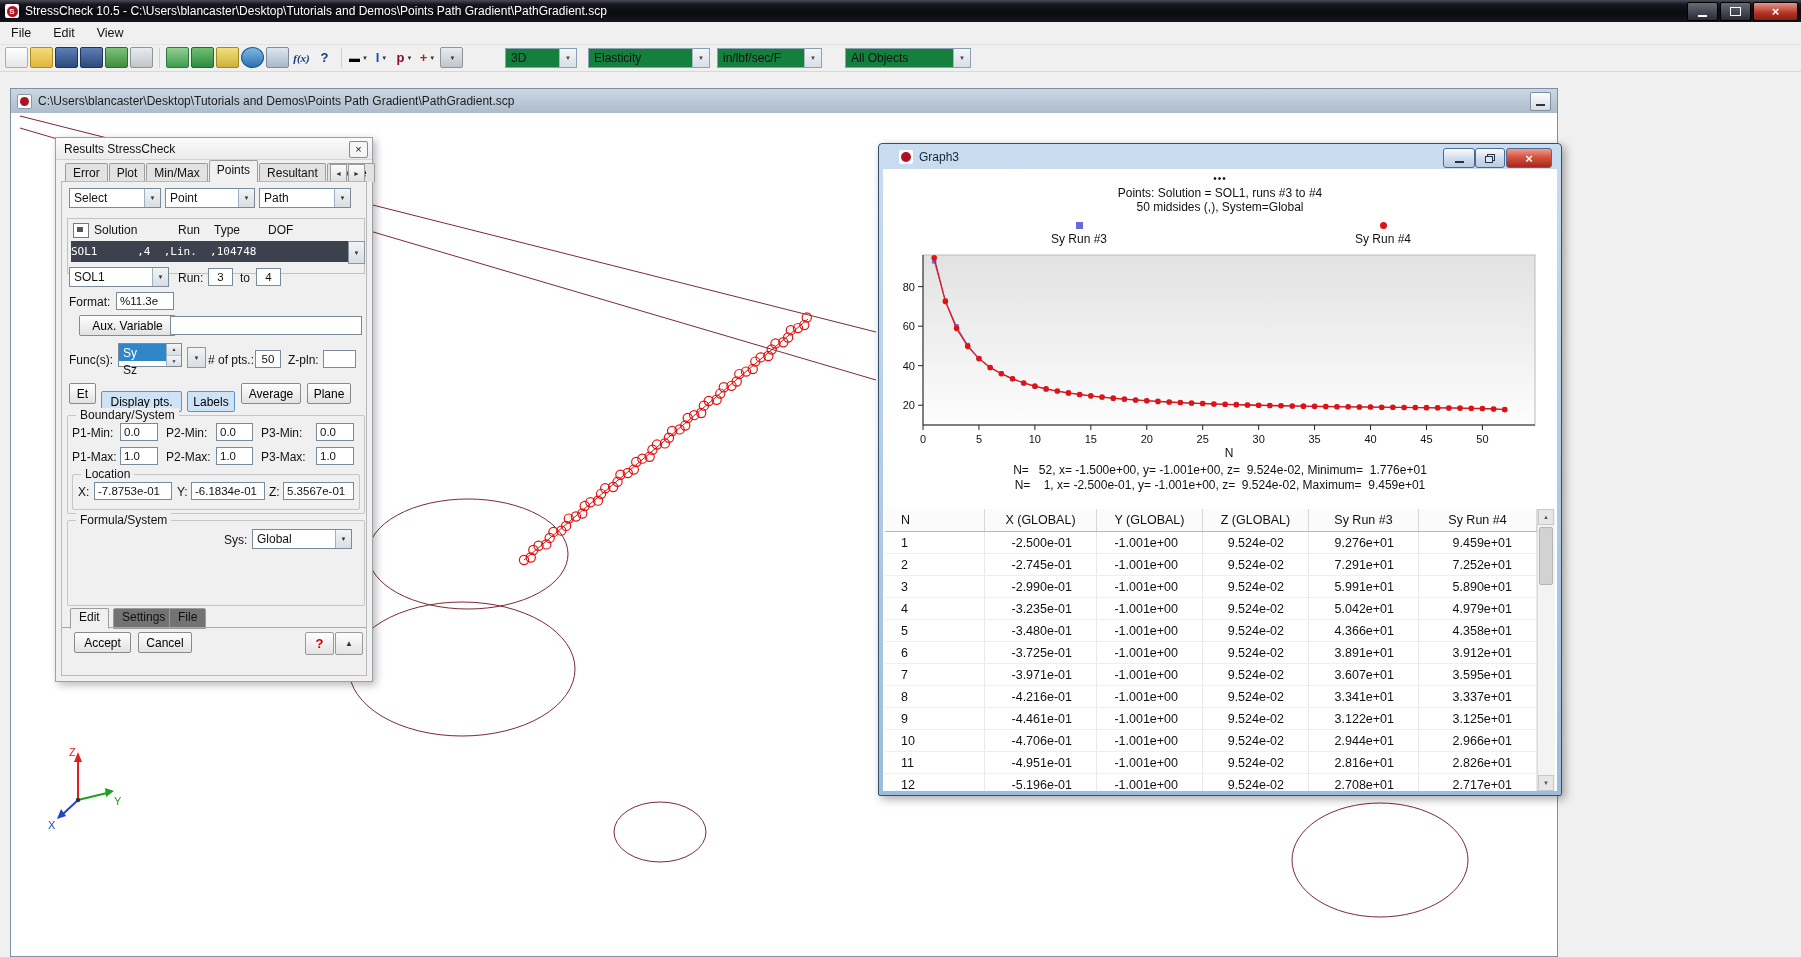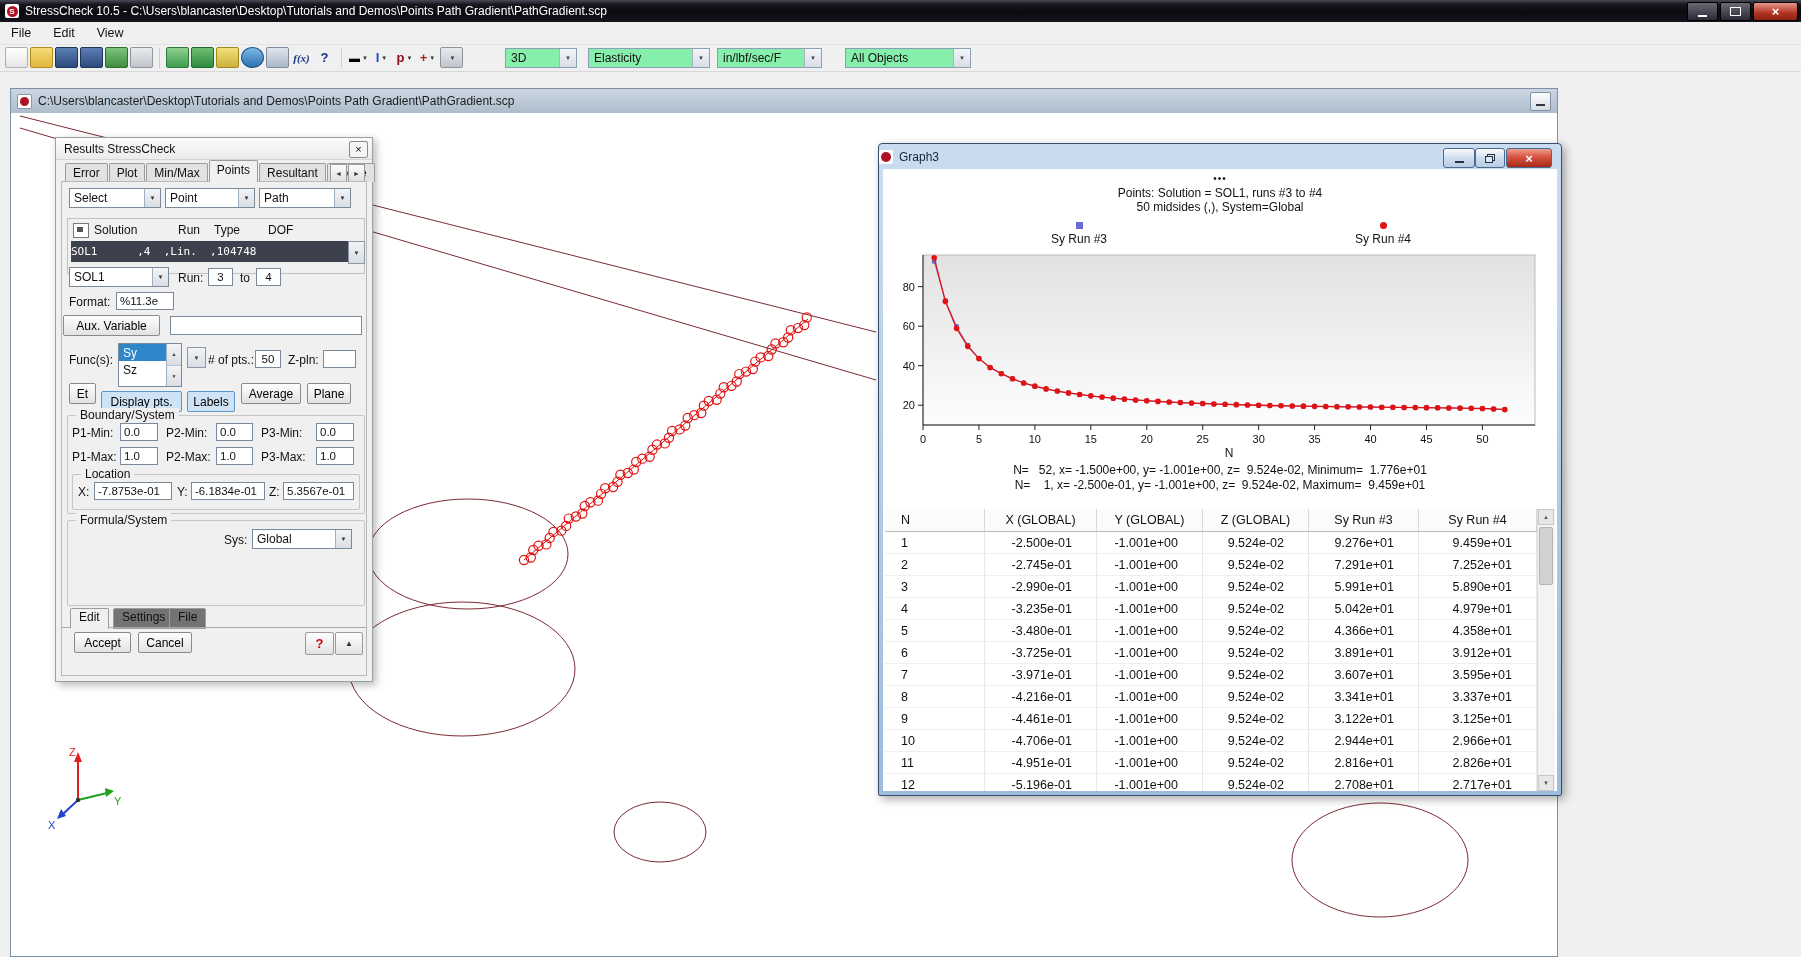--- a/index.html
+++ b/index.html
@@ -45,21 +45,21 @@
   [data-name="handbook-icon"]{background:linear-gradient(#f2e07a,#cdb13a);border:1px solid #a08a20;}
   [data-name="web-resources-icon"]{background:linear-gradient(#7ab8e8,#2f72b0);border:1px solid #1f5486;border-radius:50%;}
   [data-name="notes-icon"]{background:linear-gradient(#dfe6ee,#aab8c8);border:1px solid #7e8c9c;}
   [data-name="formula-editor-icon"]{color:#17357f;font-style:italic;font-weight:bold;font-family:"Liberation Serif",serif;}
   [data-name="help-icon"]{color:#17357f;font-weight:bold;font-size:13px;}
   [data-name="line-style-icon"]{color:#000;}
   [data-name="text-style-icon"]{color:#1a50c0;font-weight:bold;font-size:13px;}
   [data-name="points-display-icon"]{color:#8a1020;font-size:13px;font-weight:bold;}
   [data-name="axes-display-icon"]{color:#b02020;font-weight:bold;font-size:13px;}
 
-  .combo{position:absolute;top:4px;height:20px;background:#86efac;border:1px solid #8aa0b4;
+  .combo{position:absolute;top:4px;height:20px;background:#15803d;border:1px solid #8aa0b4;
     font-size:12px;display:flex;align-items:stretch;box-sizing:border-box;}
   .combo .cv{flex:1;padding:2px 5px 0;white-space:nowrap;overflow:hidden;}
   .combo .ca{width:16px;background:linear-gradient(#f4f6f8,#d8dee6);border-left:1px solid #a8b4c0;
     display:flex;align-items:center;justify-content:center;}
   .combo .ca::after{content:"▼";font-size:6px;color:#444;}
 
   
   .doc-window{position:absolute;left:10px;top:88px;width:1548px;height:869px;border:1px solid #7d90a6;
     background:#fff;z-index:1;box-sizing:border-box;}
   .doc-titlebar{position:relative;height:24px;background:linear-gradient(#ccd7e3,#adbccb);
@@ -108,21 +108,21 @@
   .sol-hdr-icon{position:absolute;left:5px;top:4px;width:14px;height:13px;border:1px solid #777;background:#fff;}
   .sol-hdr-icon::after{content:"";position:absolute;left:3px;top:3px;width:6px;height:5px;background:#555;}
   .sol-h{position:absolute;top:4px;font-size:12px;}
   .sol-row{position:absolute;left:3px;top:22px;width:277px;height:21px;background:#3d414d;color:#fff;
     font-family:"DejaVu Sans Mono",monospace;font-size:11px;display:flex;align-items:center;
     white-space:pre;box-sizing:border-box;}
   .sol-row-dd{position:absolute;left:280px;top:22px;width:15px;height:21px;border:1px solid #8a97a4;
     background:linear-gradient(#f2f4f6,#d9dee4);display:flex;align-items:center;justify-content:center;}
   .sol-row-dd::after{content:"▼";font-size:6px;color:#333;}
 
-  .flist{position:absolute;left:62px;top:205px;width:64px;height:44px;border:1px solid #7b8a99;background:#fff;
+  .flist{position:absolute;left:62px;top:205px;width:64px;height:24px;border:1px solid #7b8a99;background:#fff;
     display:flex;box-sizing:border-box;}
   .flist-items{flex:1;}
   .fitem{height:17px;font-size:12px;padding-left:4px;display:flex;align-items:center;}
   .fitem.sel{background:#2f86c9;color:#fff;}
   .fspin{width:14px;border-left:1px solid #9fb0c0;display:flex;flex-direction:column;}
   .fspin .sp{flex:1;background:linear-gradient(#f2f4f6,#d9dee4);border-bottom:1px solid #b8c4d0;
     display:flex;align-items:center;justify-content:center;}
   .fspin .sp:last-child{border-bottom:none;}
   .fspin .sp.up::before{content:"▲";font-size:5px;color:#333;}
   .fspin .sp.dn::before{content:"▼";font-size:5px;color:#333;}
@@ -137,21 +137,21 @@
   .help-btn{position:absolute;left:249px;top:494px;width:27px;height:21px;border:1px solid #9a9a9a;border-radius:2px;
     background:linear-gradient(#fefefe,#e2e2e2);color:#c00;font-weight:bold;font-size:13px;
     display:flex;align-items:center;justify-content:center;}
   .upbtn{position:absolute;left:279px;top:494px;width:26px;height:21px;border:1px solid #9a9a9a;border-radius:2px;
     background:linear-gradient(#fefefe,#e2e2e2);display:flex;align-items:center;justify-content:center;font-size:8px;color:#333;}
 
   
   .graph-win{position:absolute;left:878px;top:143px;width:684px;height:653px;z-index:2;
     background:linear-gradient(#cadcf0,#9cbcde);border:1px solid #35506e;border-radius:4px 4px 2px 2px;
     box-shadow:3px 3px 10px rgba(0,0,0,.35);box-sizing:border-box;}
-  .gw-title{position:absolute;left:0;top:4px;height:18px;display:flex;align-items:center;
+  .gw-title{position:absolute;left:20px;top:4px;height:18px;display:flex;align-items:center;
     font-size:12px;color:#15253a;}
   .gw-icon{width:14px;height:14px;background:#fff;border-radius:2px;margin-right:6px;
     display:flex;align-items:center;justify-content:center;}
   .gw-icon i{width:10px;height:10px;border-radius:50%;background:#b01225;display:block;}
   .gwb{position:absolute;top:4px;height:18px;border:1px solid #4a6a92;border-radius:3px;
     background:linear-gradient(#fbfdfe,#cfdded 50%,#b8cce2);display:flex;align-items:center;justify-content:center;color:#234;}
   .gwb.min{right:86px;width:30px;}
   .gwb.min::before{content:"";width:9px;height:2px;background:#234;margin-top:7px;}
   .gwb.res{right:56px;width:28px;}
   .g-restore{position:relative;width:10px;height:9px;}
@@ -439,21 +439,21 @@
         <span class="ca" data-name="chevron-down-icon"></span>
       </div>
     <span class="lab" style="left:122px;top:133px" data-name="run-label">Run:</span>
     <div class="dinput" style="left:152px;top:130px;width:25px;justify-content:center" data-name="run-from-input">3</div>
     <span class="lab" style="left:184px;top:133px" data-name="to-label">to</span>
     <div class="dinput" style="left:200px;top:130px;width:25px;justify-content:center" data-name="run-to-input">4</div>
 
     <span class="lab" style="left:13px;top:157px" data-name="format-label">Format:</span>
     <div class="dinput" style="left:60px;top:154px;width:58px" data-name="format-input">%11.3e</div>
 
-    <button class="dbtn" style="left:7px;top:177px;width:97px" data-name="aux-variable-button">Aux. Variable</button>
+    <button class="dbtn" style="left:23px;top:177px;width:97px" data-name="aux-variable-button">Aux. Variable</button>
     <div class="dinput" style="left:114px;top:178px;width:192px;height:19px" data-name="aux-variable-field"></div>
 
     <span class="lab" style="left:13px;top:215px" data-name="funcs-label">Func(s):</span>
     <div class="flist" data-name="function-listbox">
       <div class="flist-items">
         <div class="fitem sel" data-name="function-option-sy">Sy</div>
         <div class="fitem" data-name="function-option-sz">Sz</div>
       </div>
       <div class="fspin">
         <div class="sp up" data-name="function-scroll-up-icon"></div>

